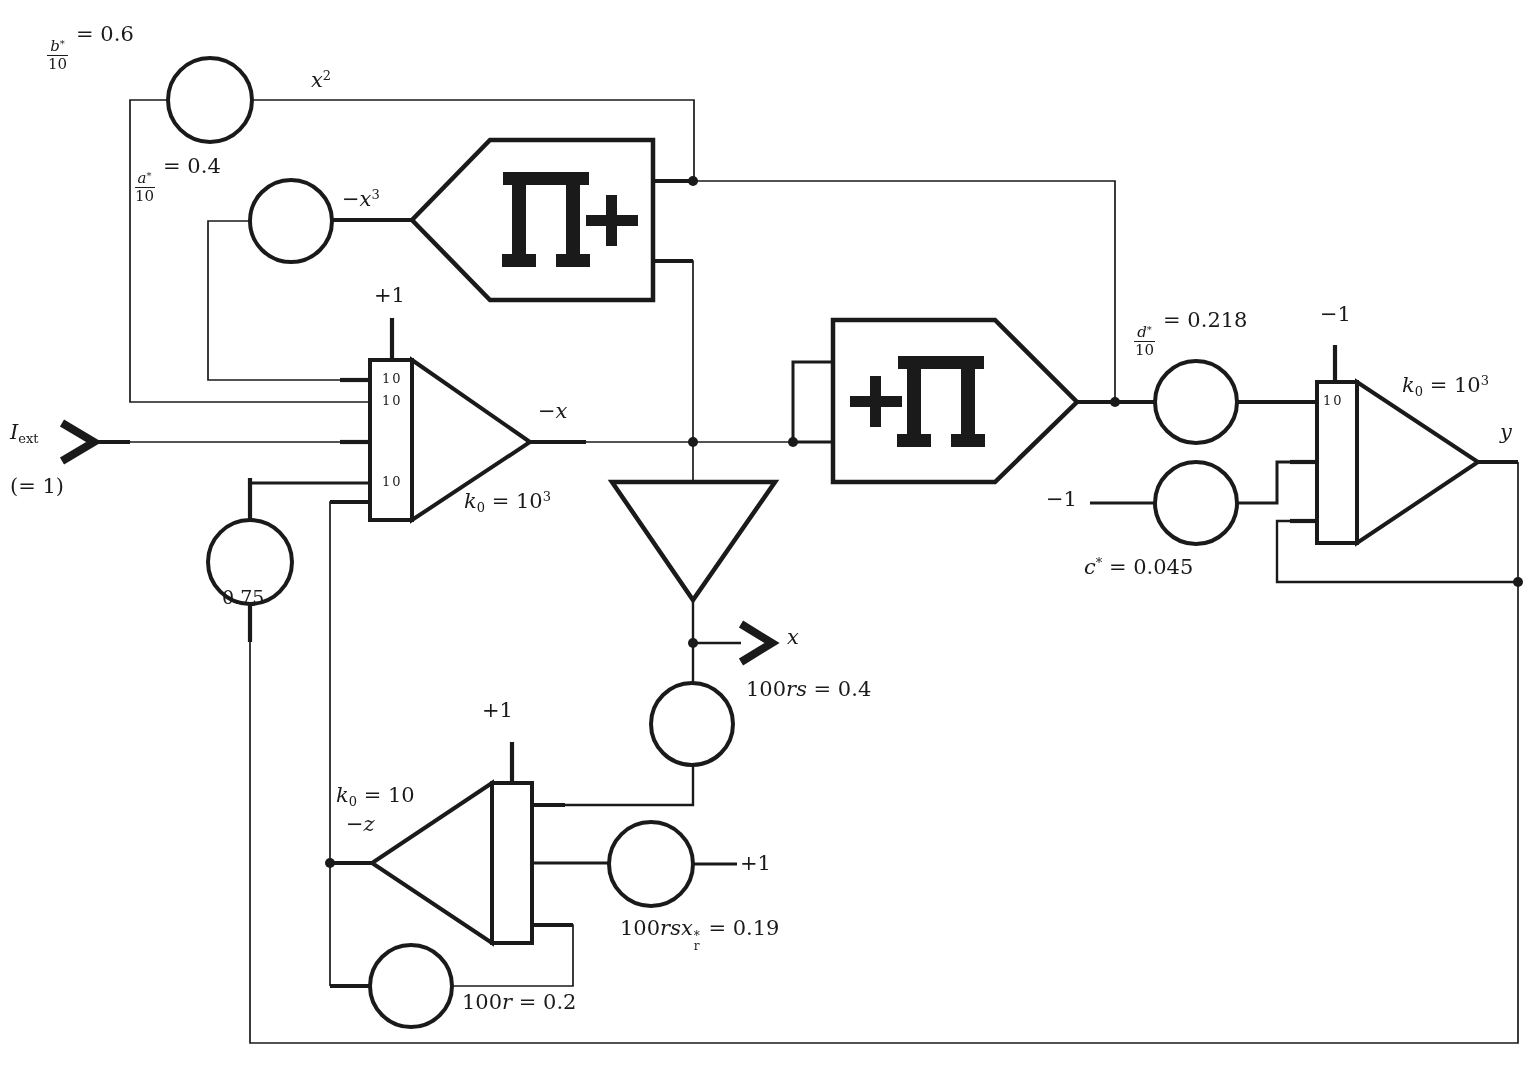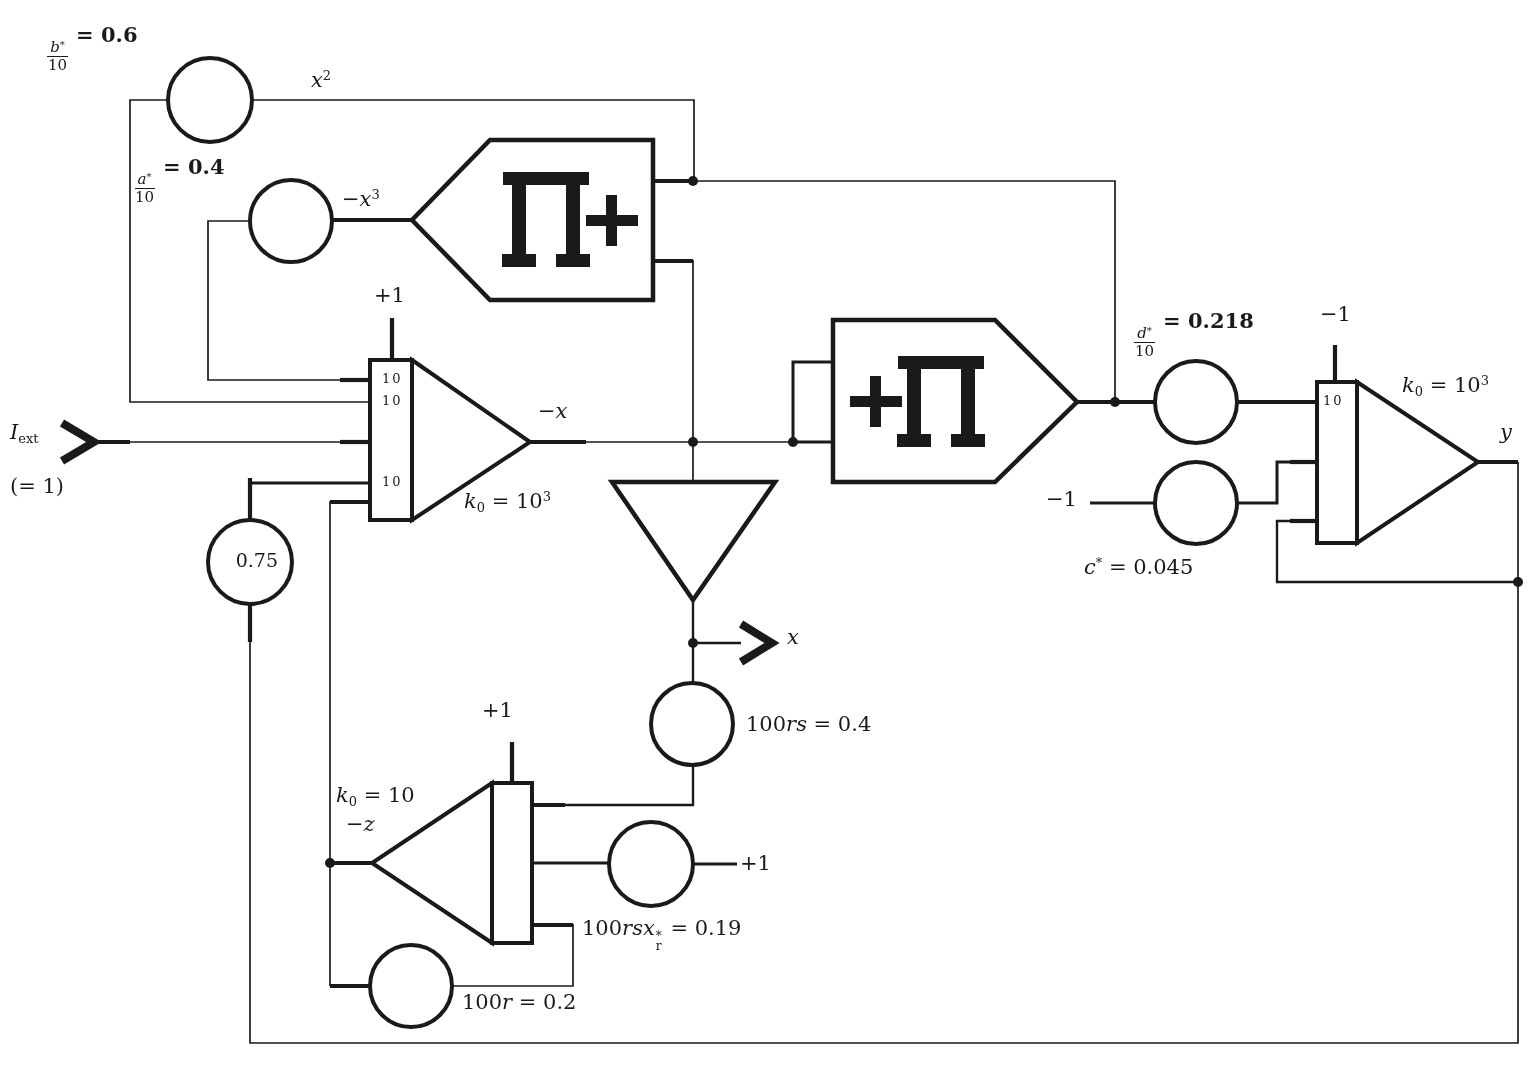--- a/index.html
+++ b/index.html
@@ -8,25 +8,25 @@
   #wires-svg{position:absolute;left:0;top:0;}
   .lbl{position:absolute;font-size:21px;white-space:nowrap;color:#1a1a1a;}
   .lbl i{font-style:italic;}
   .lbl sup{font-size:13px;font-style:normal;vertical-align:7px;letter-spacing:0;}
   .lbl sub{font-size:13px;font-style:normal;vertical-align:-4px;}
   .frac{display:inline-flex;flex-direction:column;align-items:center;
         font-size:15px;line-height:1.1;vertical-align:-10px;margin-right:7px;}
   .frac .num{border-bottom:1.5px solid #1a1a1a;padding:0 3px 0px;}
   .frac .num sup{font-size:10px;vertical-align:4px;}
   .frac .den{font-style:normal;padding:0 2px;}
-  .rhs{font-size:21px;font-weight:bold;}
+  .rhs{font-size:21px;}
   .portlbl{position:absolute;font-size:13px;letter-spacing:2px;font-style:normal;}
   .supsub{display:inline-flex;flex-direction:column;align-items:flex-start;
           font-size:12px;line-height:0.85;vertical-align:-5px;margin-left:1px;margin-right:2px;}
-  .ctr{text-align:right;}
+  .ctr{text-align:left;margin-top:37px;}
 </style>
 </head>
 <body>
 
 <div id="stage">
 
   <svg id="wires-svg" width="1536" height="1087" viewBox="0 0 1536 1087">
 
     <g stroke="#1a1a1a" stroke-width="1.7" fill="none">
       <path d="M253,100 H694 V181"></path>
@@ -200,41 +200,41 @@
   </div>
 
   <div class="lbl ctr" style="left:222px;top:549px;width:56px;font-size:19px">
     <span>0.75</span>
   </div>
 
   <div class="lbl" style="left:787px;top:625px">
     <i>x</i>
   </div>
 
-  <div class="lbl" style="left:746px;top:712px">
+  <div class="lbl" style="left:746px;top:677px">
     <span>100</span><i>rs</i><span> = 0.4</span>
   </div>
 
   <div class="lbl" style="left:482px;top:698px">
     <span>+1</span>
   </div>
 
   <div class="lbl" style="left:336px;top:783px">
     <i>k</i><sub>0</sub><span> = 10</span>
   </div>
 
   <div class="lbl" style="left:346px;top:812px">
     <i>−z</i>
   </div>
 
   <div class="lbl" style="left:740px;top:851px">
     <span>+1</span>
   </div>
 
-  <div class="lbl" style="left:582px;top:916px">
+  <div class="lbl" style="left:620px;top:916px">
     <span>100</span><i>rs</i><i>x</i><span class="supsub">
         <span>*</span>
         <span>r</span>
       </span><span> = 0.19</span>
   </div>
 
   <div class="lbl" style="left:462px;top:990px">
     <span>100</span><i>r</i><span> = 0.2</span>
   </div>
 

